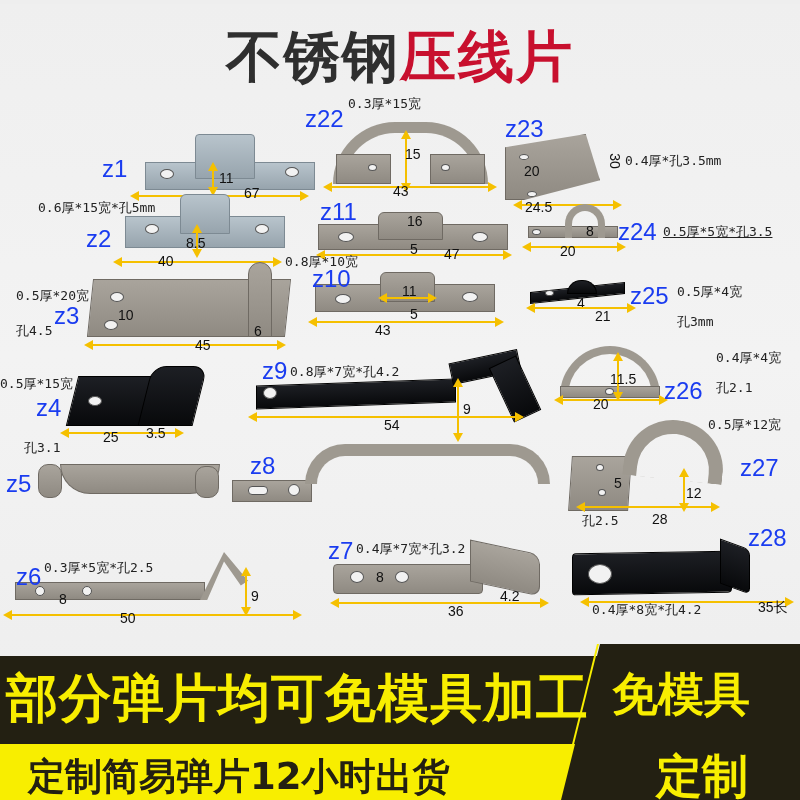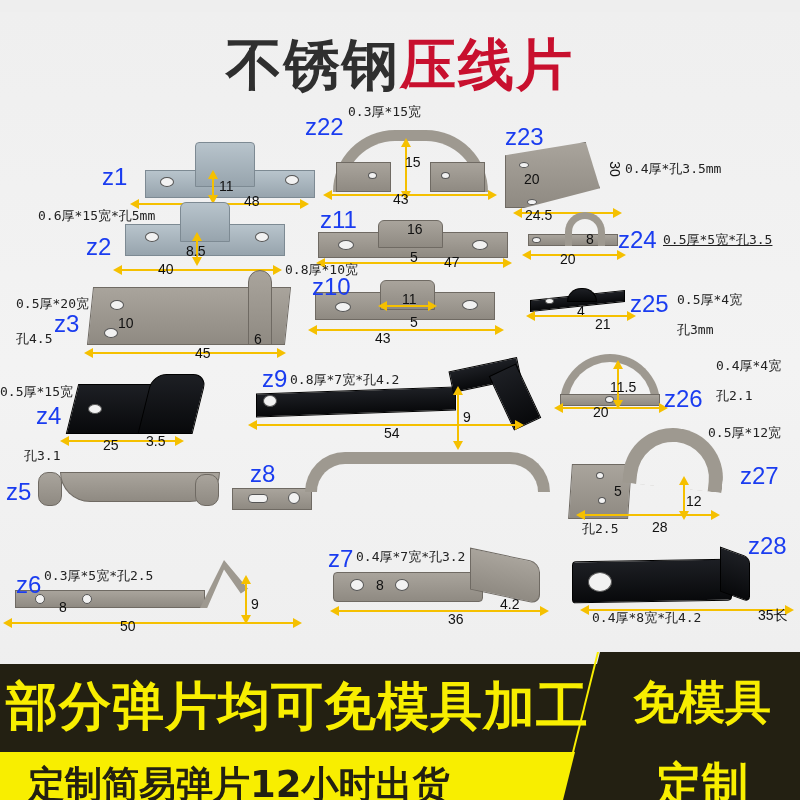--- a/index.html
+++ b/index.html
@@ -1,17 +1,17 @@
 <!DOCTYPE html>
 <html><head>
 <meta charset="utf-8">
 <style>
   * { margin:0; padding:0; box-sizing:border-box; }
   body { width:800px; height:800px; overflow:hidden; background:#eeeeee; font-family:"DejaVu Sans","Liberation Sans",sans-serif; position:relative; }
-  .canvas { position:absolute; left:0; top:12px; width:800px; height:704px; background:linear-gradient(180deg,#efefef 0%,#f3f3f3 50%,#eeeeee 100%); }
+  .canvas { position:absolute; left:0; top:4px; width:800px; height:704px; background:linear-gradient(180deg,#efefef 0%,#f3f3f3 50%,#eeeeee 100%); }
   .title { position:absolute; top:16px; left:0; width:800px; text-align:center; font-size:56px; font-weight:bold; letter-spacing:2px; }
   .title .dark { color:#2f2f2f; }
   .title .red { color:#c8102e; }
   .zlabel { position:absolute; color:#1a3cf0; font-size:24px; font-family:"Liberation Sans",sans-serif; line-height:1; }
   .spec { position:absolute; color:#222; font-size:13px; font-family:"DejaVu Sans Mono","Liberation Mono",monospace; white-space:nowrap; line-height:1; }
   .dim { position:absolute; color:#111; font-size:14px; font-family:"Liberation Sans",sans-serif; line-height:1; }
   .arrow-h { position:absolute; height:2px; background:#f5c000; }
   .arrow-h::before, .arrow-h::after { content:""; position:absolute; top:-4px; border-top:5px solid transparent; border-bottom:5px solid transparent; }
   .arrow-h::before { left:-2px; border-right:9px solid #f5c000; }
   .arrow-h::after { right:-2px; border-left:9px solid #f5c000; }
@@ -22,21 +22,21 @@
   .part { position:absolute; }
   .steel { background:linear-gradient(180deg,#a9a49c,#8f8a82); border:1px solid #6f6a63; }
   .galv { background:linear-gradient(180deg,#b8c4cc,#97a4ad); border:1px solid #7d8a93; }
   .black { background:linear-gradient(180deg,#1d1f24,#08090b); border:1px solid #000; }
   .hole { position:absolute; background:#f2f2f2; border-radius:50%; border:1px solid #555; }
   .banner-top { position:absolute; left:0; top:652px; width:800px; height:88px; background:#232012; }
   .banner-bottom { position:absolute; left:0; top:740px; width:800px; height:60px; background:#f8ee00; }
   .banner-right { position:absolute; left:560px; top:640px; width:240px; height:160px; background:#232012; clip-path:polygon(40px 0,240px 0,240px 160px,0 160px); }
   .b1 { position:absolute; left:6px; top:660px; color:#f8ee00; font-size:52px; font-weight:bold; letter-spacing:1px; white-space:nowrap; font-family:"DejaVu Sans",sans-serif; }
   .b2 { position:absolute; left:10px; top:748px; color:#232012; font-size:37px; font-weight:bold; white-space:nowrap; font-family:"DejaVu Sans",sans-serif;margin-left:18px; }
-  .b3 { position:absolute; left:612px; top:660px; width:180px; text-align:center; color:#f8ee00; font-size:46px; font-weight:bold; font-family:"DejaVu Sans",sans-serif; }
+  .b3 { position:absolute; left:612px; top:660px; width:180px; color:#f8ee00; font-size:46px; font-weight:bold; font-family:"DejaVu Sans",sans-serif; }
   .b4 { position:absolute; left:612px; top:742px; width:180px; text-align:center; color:#f8ee00; font-size:46px; font-weight:bold; font-family:"DejaVu Sans",sans-serif; }
   .slash { position:absolute; left:597px; top:640px; width:2px; height:150px; background:#f8ee00; transform:skewX(-14deg); transform-origin:top; }
 </style>
 </head>
 <body>
 
 <div class="canvas">
 
   <div class="title">
     <span class="dark">不锈钢</span><span class="red">压线片</span>
@@ -44,21 +44,21 @@
 
   <div>
     <div class="part galv" style="left:145px;top:158px;width:170px;height:28px;"></div>
     <div class="part galv" style="left:195px;top:130px;width:60px;height:45px;border-radius:4px 4px 0 0;"></div>
     <div class="hole" style="left:160px;top:165px;width:14px;height:10px;"></div>
     <div class="hole" style="left:285px;top:163px;width:14px;height:10px;"></div>
     <div class="zlabel" style="left:102px;top:153px;">z1</div>
     <div class="arrow-v" style="left:212px;top:160px;height:30px;"></div>
     <div class="dim" style="left:219px;top:167px;">11</div>
     <div class="arrow-h" style="left:132px;top:191px;width:175px;"></div>
-    <div class="dim" style="left:244px;top:182px;">48</div>
+    <div class="dim" style="left:244px;top:182px;">67</div>
     <div class="spec" style="left:38px;top:197px;">0.6厚*15宽*孔5mm</div>
   </div>
 
   <div>
     <div class="part galv" style="left:125px;top:212px;width:160px;height:32px;"></div>
     <div class="part galv" style="left:180px;top:190px;width:50px;height:40px;border-radius:6px 6px 0 0;"></div>
     <div class="hole" style="left:145px;top:220px;width:14px;height:10px;"></div>
     <div class="hole" style="left:255px;top:220px;width:14px;height:10px;"></div>
     <div class="zlabel" style="left:86px;top:223px;">z2</div>
     <div class="arrow-v" style="left:196px;top:222px;height:30px;"></div>

